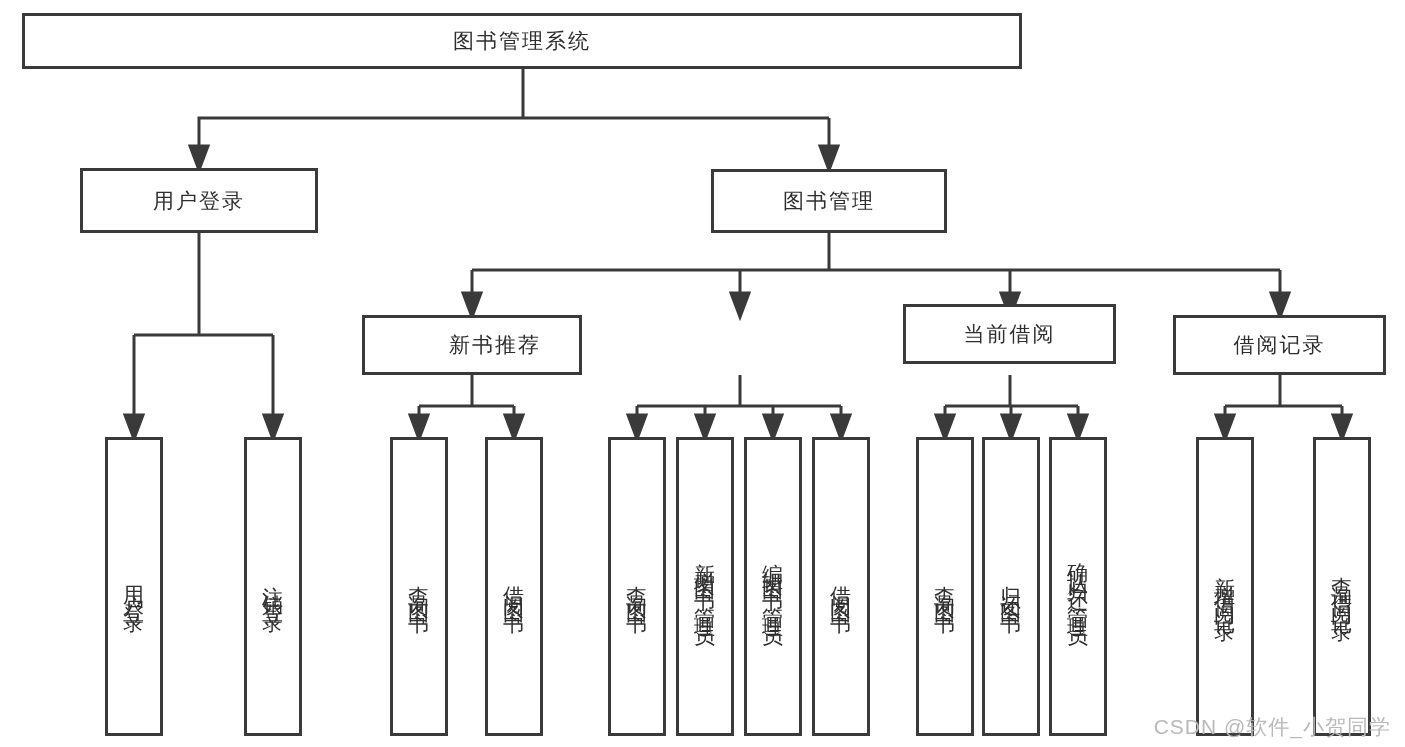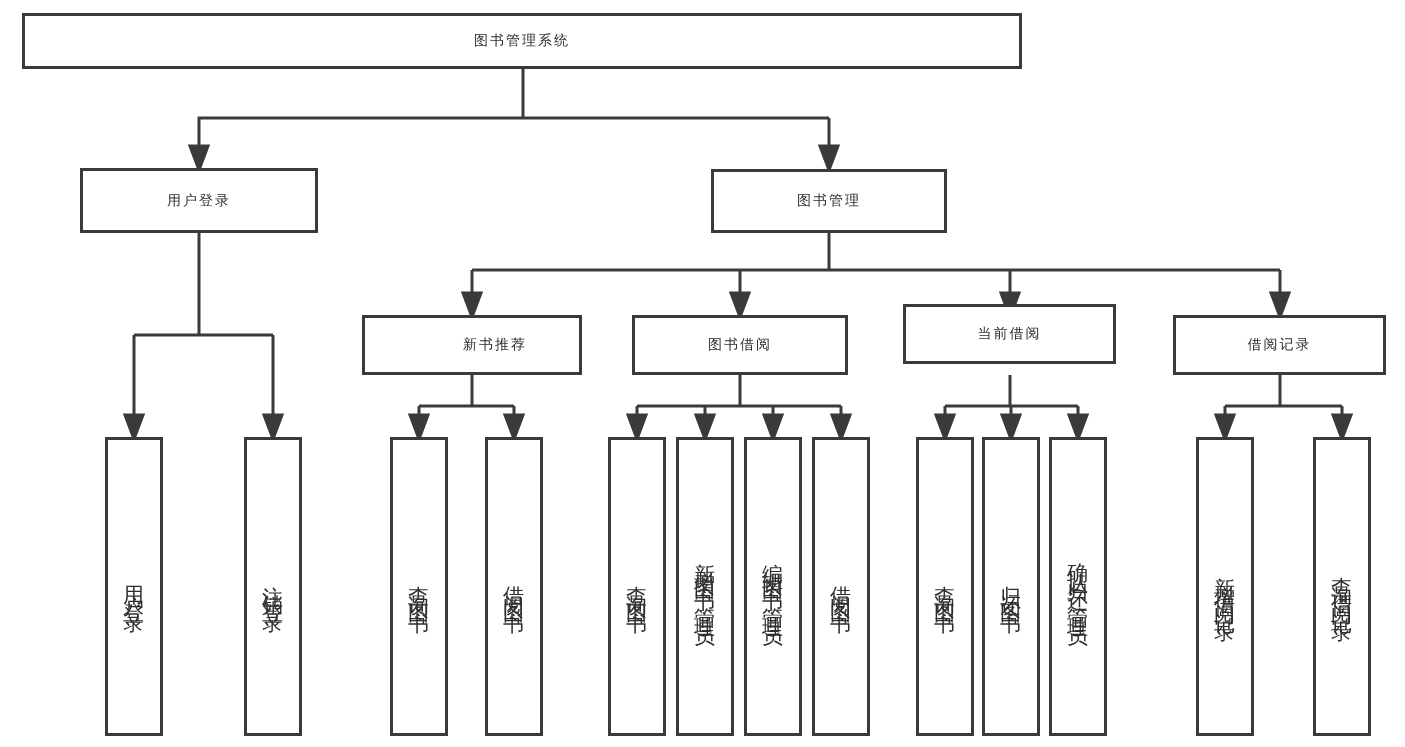--- a/index.html
+++ b/index.html
@@ -30,21 +30,21 @@
     box-sizing: border-box;
     background: #ffffff;
     border: 3px solid #3a3a3a;
     display: flex;
     align-items: center;
     justify-content: center;
     z-index: 2;
     color: #2e2e2e;
   }
   .node.h-label {
-    font-size: 14px;
+    font-size: 21px;
     letter-spacing: 2px;
     white-space: nowrap;
   }
   .node.leaf {
     top: 437px;
     width: 58px;
     height: 299px;
   }
   .leaf .v-text {
     writing-mode: vertical-rl;
@@ -130,23 +130,20 @@
   <div class="node h-label" style="left:80px; top:168px; width:238px; height:65px;">
     <span>用户登录</span>
   </div>
   <div class="node h-label" style="left:711px; top:169px; width:236px; height:64px;text-align:center;">
     <span>图书管理</span>
   </div>
 
   <div class="node h-label" style="left:362px; top:315px; width:220px; height:60px;padding-left:46px;">
     <span>新书推荐</span>
   </div>
-  <div class="node h-label" style="left:632px; top:315px; width:216px; height:60px;">
-    <span>图书借阅</span>
-  </div>
   <div class="node h-label" style="left:903px; top:304px; width:213px; height:60px;">
     <span>当前借阅</span>
   </div>
   <div class="node h-label" style="left:1173px; top:315px; width:213px; height:60px;">
     <span>借阅记录</span>
   </div>
 
   <div class="node leaf" style="left:105px;">
     <span class="v-text">用户登录</span>
   </div>
@@ -184,14 +181,15 @@
     <span class="v-text">确认归还（管理员）</span>
   </div>
 
   <div class="node leaf" style="left:1196px;">
     <span class="v-text">新增借阅记录</span>
   </div>
   <div class="node leaf" style="left:1313px;">
     <span class="v-text">查询借阅记录</span>
   </div>
 
+  <div class="watermark">CSDN @软件_小贺同学</div>
 
 </div>
 
 </body></html>

